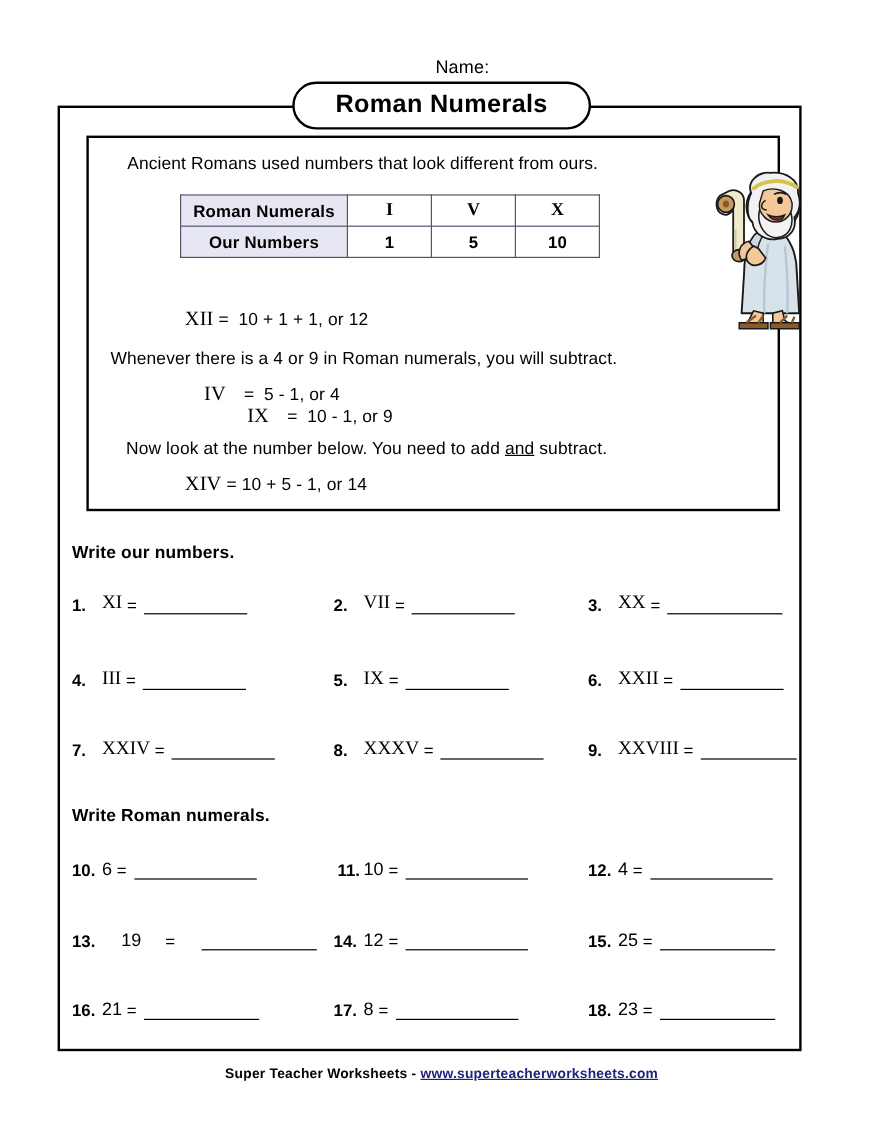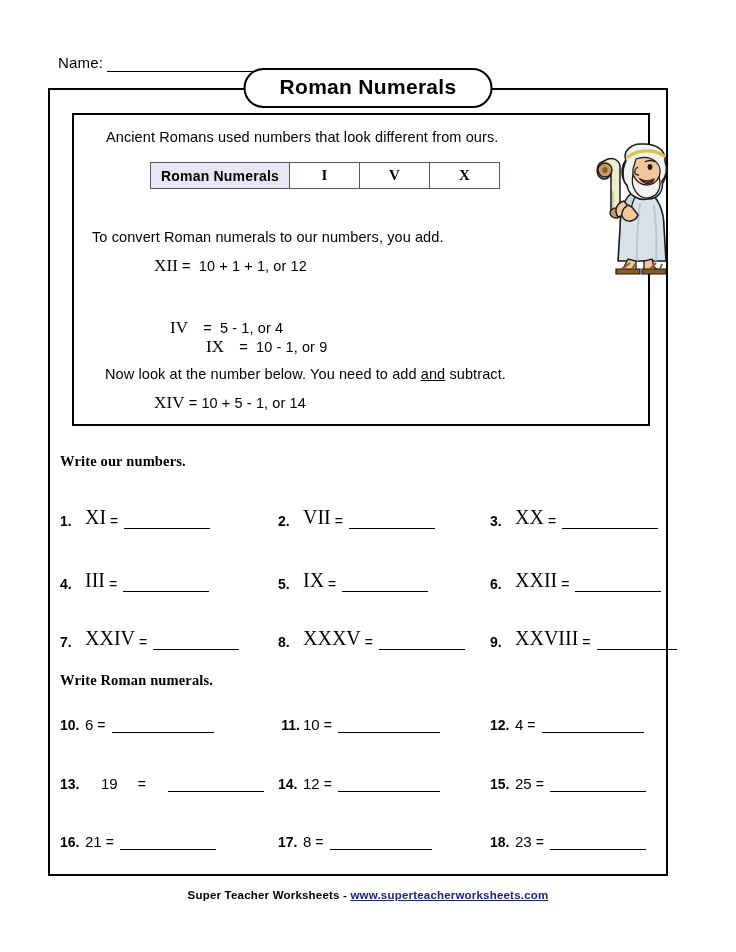--- a/index.html
+++ b/index.html
@@ -18,20 +18,21 @@
 
   
   #name-row {
     position: absolute;
     left: 58px;
     top: 48px;
     width: 350px;
     height: 24px;
     display: flex;
     align-items: flex-end;
+    flex-direction: column;
   }
   #name-label {
     font-size: 15px;
     letter-spacing: .2px;
     padding-bottom: 1px;
     white-space: nowrap;
   }
   #name-blank {
     flex: 1;
     border-bottom: 1.6px solid #000;
@@ -132,21 +133,20 @@
     height: 136px;
   }
 
   
   .section-heading {
     position: absolute;
     font-size: 14.5px;
     font-weight: bold;
     letter-spacing: .15px;
     white-space: nowrap;
-    font-family: Liberation Serif, serif;
   }
 
   
   .problem {
     position: absolute;
     display: flex;
     align-items: flex-end;
     white-space: nowrap;
   }
   .prob-num {
@@ -154,22 +154,21 @@
     font-weight: bold;
     min-width: 22px;
   }
   .prob-q {
     font-size: 15px;
     margin-left: 3px;
     padding-bottom: 0px;
   }
   .prob-q.rn {
     font-family: "Liberation Serif", serif;
-    font-size: 20px;
-    margin-top: 12px;
+    font-size: 16px;
   }
   .prob-eq {
     font-size: 14px;
     margin-left: 4px;
   }
   .prob-blank {
     border-bottom: 1.6px solid #000;
     height: 14px;
     margin-left: 6px;
   }
@@ -209,20 +208,26 @@
   <div class="info-line" style="left:18px; top:14px;margin-left:14px;">Ancient Romans used numbers that look different from ours.</div>
 
   <table id="ref-table">
     <tbody>
         <tr>
       <td class="label-cell">Roman Numerals</td>
       <td class="val-cell rn">I</td>
       <td class="val-cell rn">V</td>
       <td class="val-cell rn">X</td>
     </tr>
+    <tr>
+      <td class="label-cell">Our Numbers</td>
+      <td class="val-cell">1</td>
+      <td class="val-cell">5</td>
+      <td class="val-cell">10</td>
+    </tr>
   </tbody>
     </table>
 
   <div id="roman-man">
     <svg viewBox="0 0 122 136" width="122" height="136" xmlns="http://www.w3.org/2000/svg">
 
       <path d="M52 52 C44 58 40 72 40 88 L38 120 L86 120 L84 86 C84 70 78 56 68 50 Z" fill="#d8e2ea" stroke="#1a1a1a" stroke-width="1.6" stroke-linejoin="round"></path>
       <path d="M60 62 C58 80 56 100 57 120" fill="none" stroke="#b9c7d3" stroke-width="2"></path>
       <path d="M74 64 C76 82 77 102 76 120" fill="none" stroke="#b9c7d3" stroke-width="2"></path>
 
@@ -258,28 +263,28 @@
 
       <path d="M48 118 L44 126 L40 130 L56 130 L56 120 Z" fill="#f2c79a" stroke="#1a1a1a" stroke-width="1.3"></path>
       <path d="M72 118 L74 126 L80 130 L64 130 L64 120 Z" fill="#f2c79a" stroke="#1a1a1a" stroke-width="1.3"></path>
       <path d="M36 128 L60 128 L60 133 L36 133 Z" fill="#8a5a2b" stroke="#1a1a1a" stroke-width="1.2"></path>
       <path d="M62 128 L86 128 L86 133 L62 133 Z" fill="#8a5a2b" stroke="#1a1a1a" stroke-width="1.2"></path>
       <path d="M42 128 L50 122 M52 128 L56 122" stroke="#8a5a2b" stroke-width="2"></path>
       <path d="M70 128 L76 122 M80 128 L82 123" stroke="#8a5a2b" stroke-width="2"></path>
     </svg>
   </div>
 
-  <div class="info-line" style="left:18px; top:114px;">To convert Roman numerals to our numbers, you add.</div>
 
   <div class="info-line" style="left:80px; top:141px;">
     <span class="roman-token">XII</span>
     <span>=</span>
     <span style="margin-left:4px;">10 + 1 + 1, or 12</span>
   </div>
 
+  <div class="info-line" style="left:18px; top:176px;">Whenever there is a 4 or 9 in Roman numerals, you will subtract.</div>
 
   <div class="info-line" style="left:96px; top:203px;">
     <span class="roman-token">IV</span>
     <span style="margin-left:11px;">=</span>
     <span style="margin-left:4px;">5 - 1, or 4</span>
   </div>
 
   <div class="info-line" style="left:96px; top:222px;margin-left:36px;">
     <span class="roman-token">IX</span>
     <span style="margin-left:11px;">=</span>

